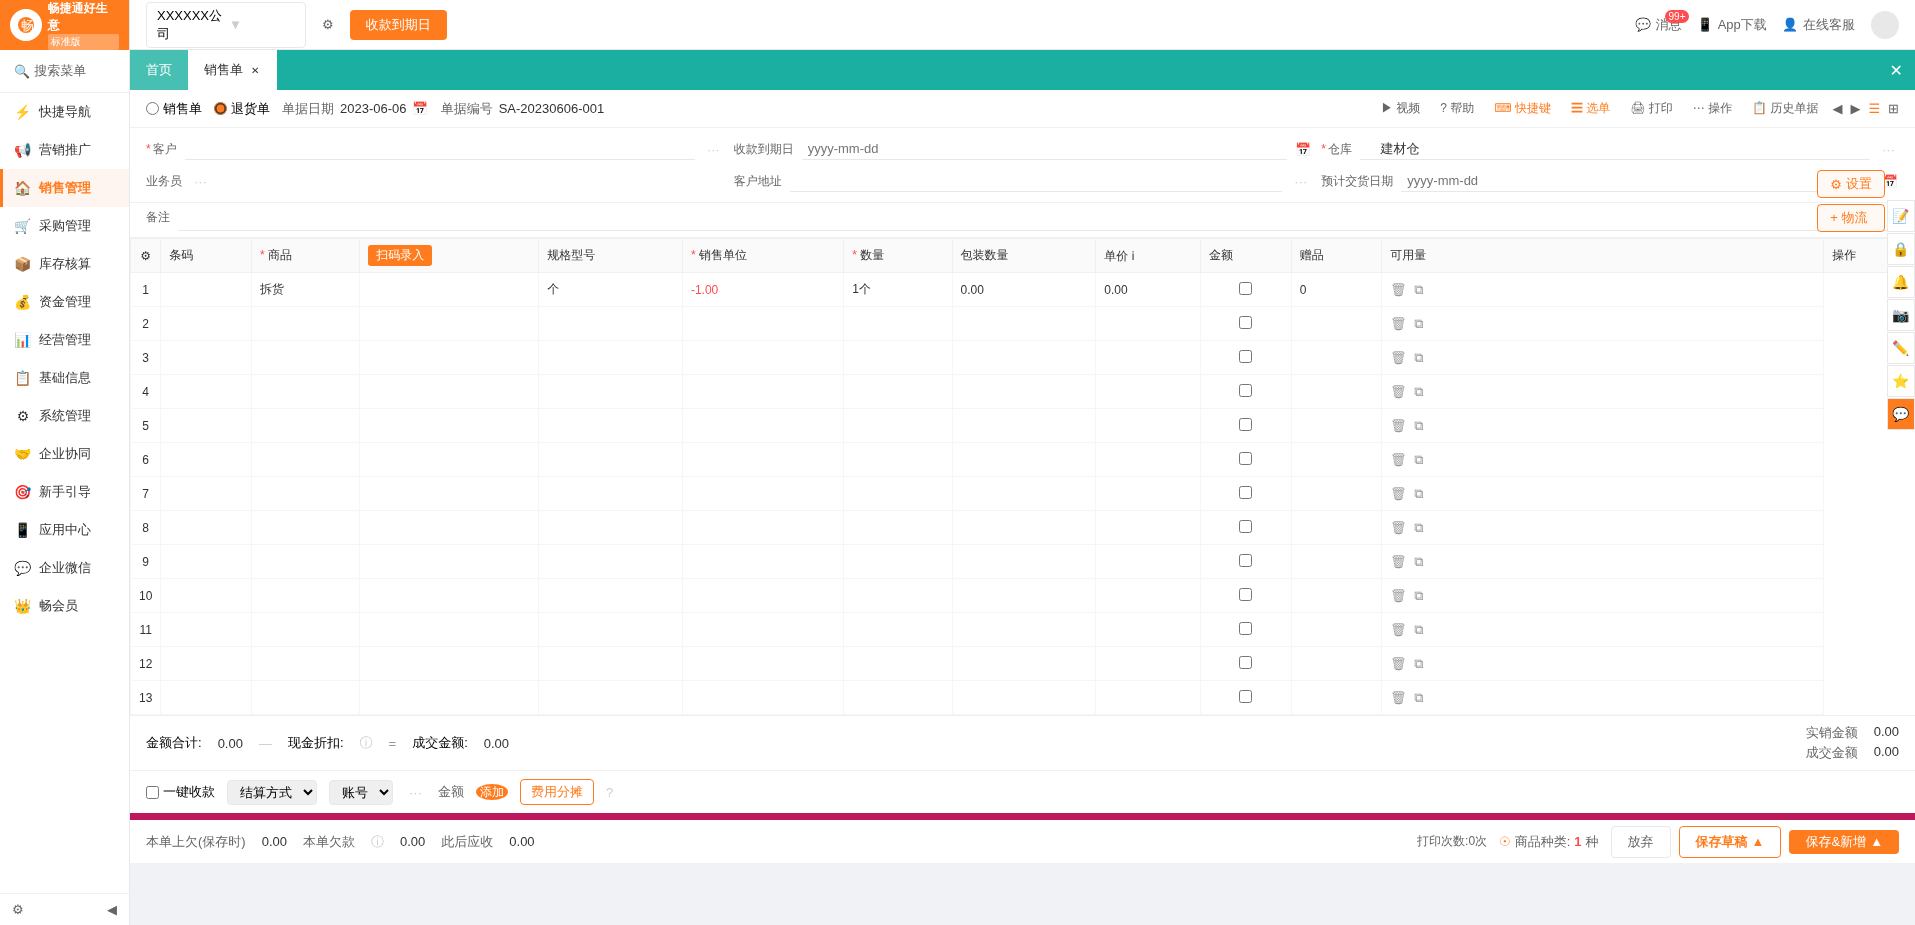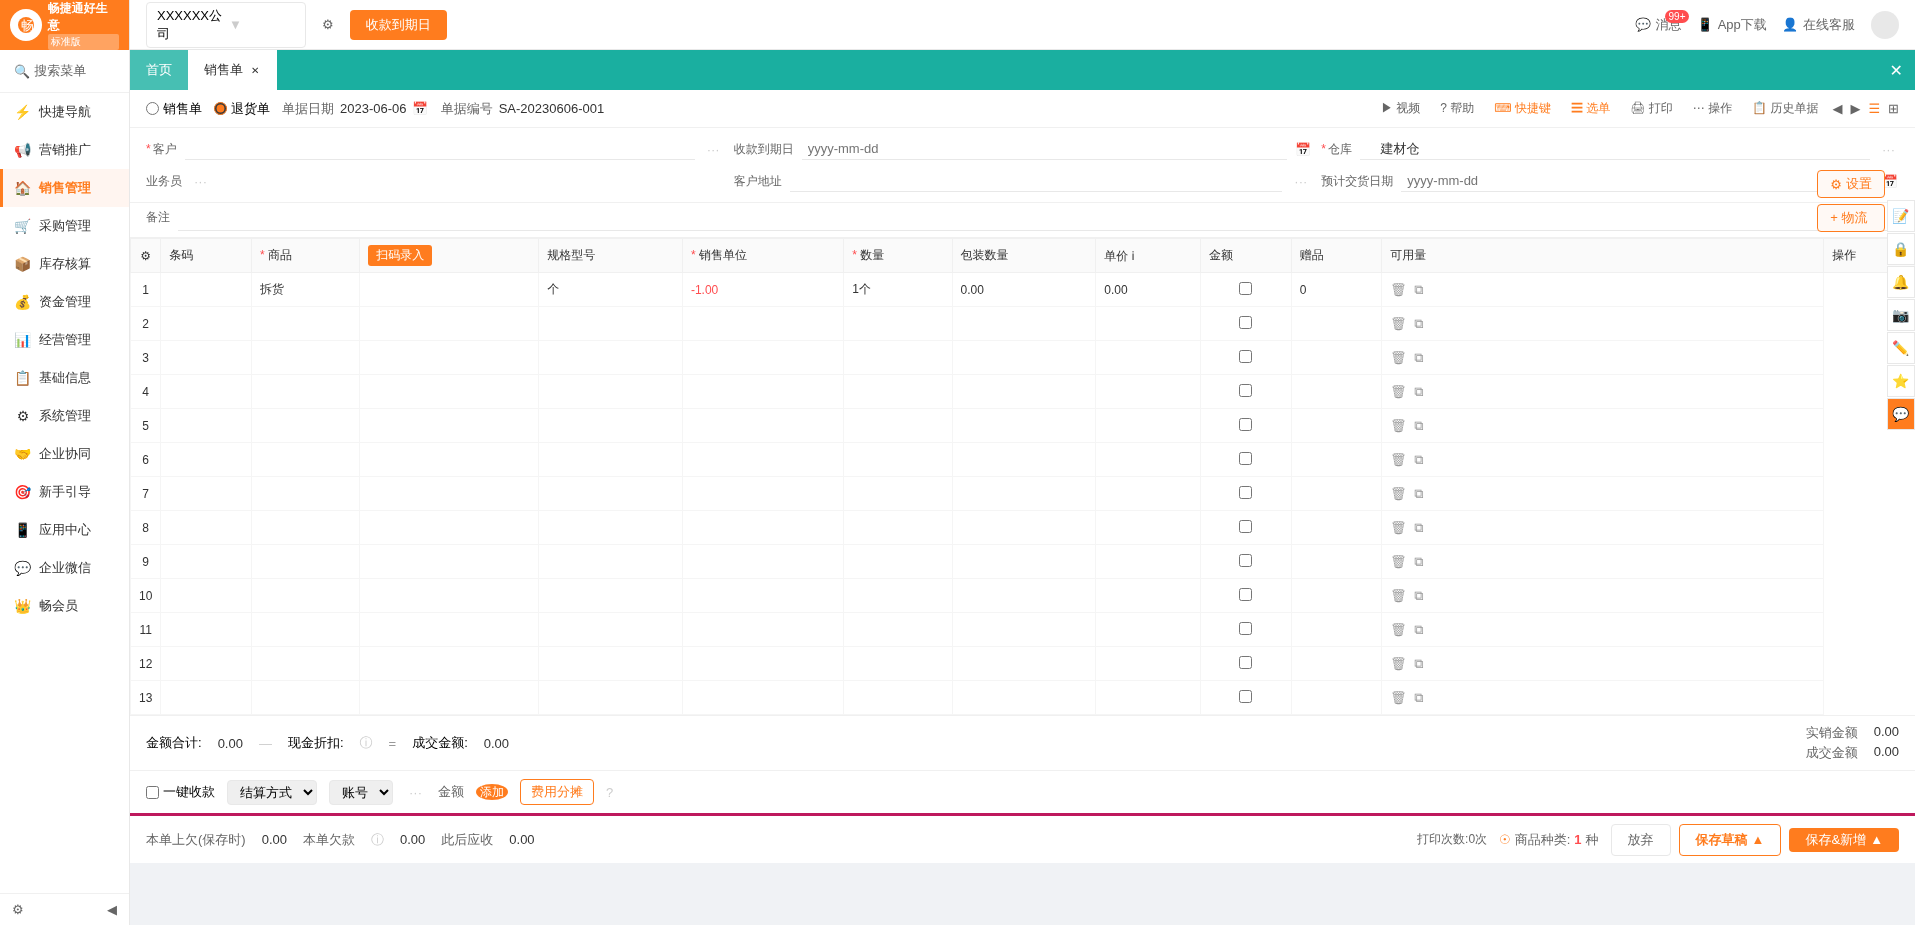--- a/index.html
+++ b/index.html
@@ -82,21 +82,21 @@
     .transaction-amount { color: #333; }
 
     
     .payment-row { padding: 8px 16px; background: #fff; border-top: 1px solid #f0f0f0; display: flex; align-items: center; gap: 12px; }
     .checkbox-label { display: flex; align-items: center; gap: 4px; cursor: pointer; }
     .add-btn { background: #ff7c1e; color: #fff; border: none; border-radius: 50%; width: 32px; height: 16px; display: flex; align-items: center; justify-content: center; cursor: pointer; font-size: 12px; }
     .expense-btn { border: 1px solid #ff7c1e; color: #ff7c1e; background: #fff; padding: 3px 10px; border-radius: 4px; cursor: pointer; }
     .help-icon { color: #ccc; cursor: pointer; }
 
     
-    .footer-bar { height: 50px; background: #fff; border-top: 3px solid #be185d; display: flex; align-items: center; padding: 0 16px; gap: 20px; }
+    .footer-bar { height: 50px; background: #fff; border-top: 7px solid #be185d; display: flex; align-items: center; padding: 0 16px; gap: 20px; }
     .footer-info { display: flex; align-items: center; gap: 16px; color: #666; font-size: 12px; }
     .footer-right { margin-left: auto; display: flex; align-items: center; gap: 12px; }
     .footer-actions { display: flex; align-items: center; gap: 8px; }
     .btn-abandon { border: 1px solid #e8e8e8; background: #fff; color: #666; padding: 6px 16px; border-radius: 4px; cursor: pointer; }
     .btn-save-draft { border: 1px solid #ff7c1e; background: #fff; color: #ff7c1e; padding: 6px 16px; border-radius: 4px; cursor: pointer; display: flex; align-items: center; gap: 4px; font-weight: bold; }
     .btn-save-new { background: #ff7c1e; color: #fff; border: none; padding: 3px 16px; border-radius: 4px; cursor: pointer; display: flex; align-items: center; gap: 4px; }
     .product-count { display: flex; align-items: center; gap: 4px; color: #666; font-size: 12px; }
     .setup-btn { border: 1px solid #ff7c1e; color: #ff7c1e; background: #fff9f5; padding: 4px 12px; border-radius: 4px; cursor: pointer; font-size: 12px; display: flex; align-items: center; gap: 4px; }
     .logistics-btn { border: 1px solid #ff7c1e; color: #ff7c1e; background: #fff9f5; padding: 4px 12px; border-radius: 4px; cursor: pointer; font-size: 12px; display: flex; gap: 4px; }
   </style>

